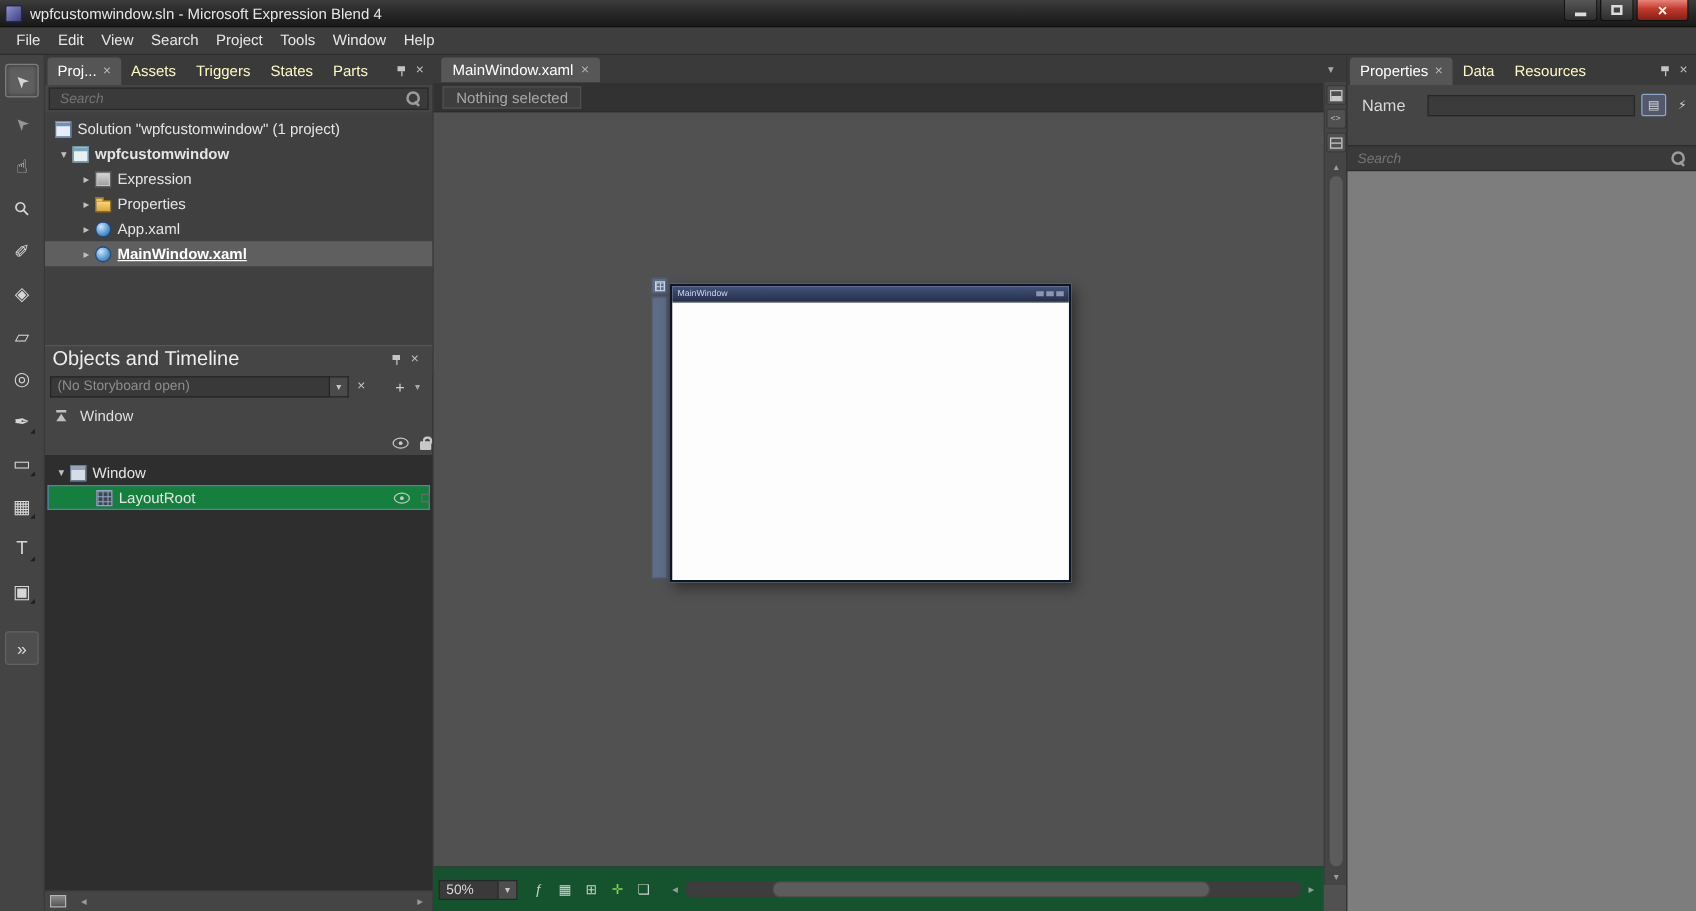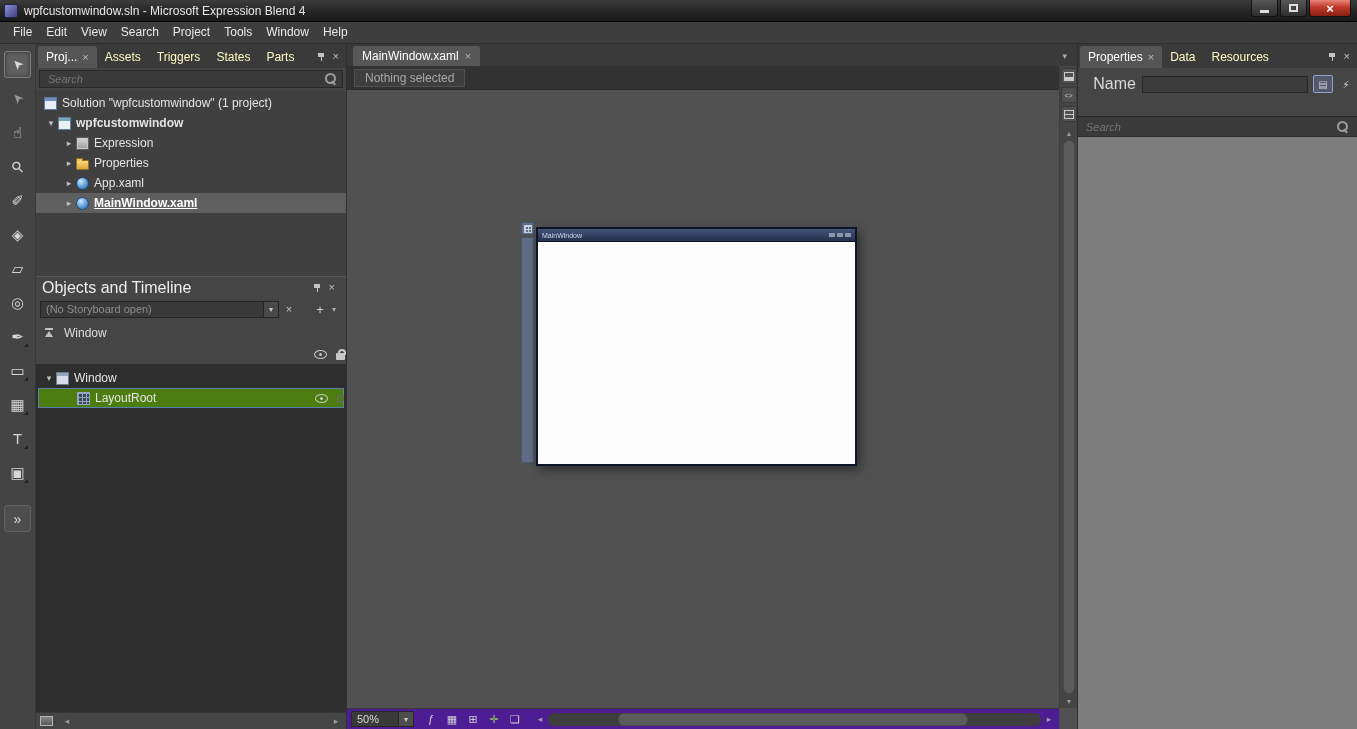--- a/index.html
+++ b/index.html
@@ -120,21 +120,21 @@
   .scope-row{position:absolute;top:276px;left:0;right:0;height:26px;display:flex;align-items:center;padding-left:8px;gap:9px}
   .scope-label{color:#dedede}
   .eyehdr-row{position:absolute;top:302px;left:0;right:0;height:18px}
   .eyehdr-row .eye-glyph{position:absolute;left:278px;top:4px}
   .eyehdr-row .lock-glyph{position:absolute;left:300px;top:7px}
   .obj-tree{position:absolute;top:320px;bottom:17px;left:0;right:0;background:#2e2e2e;padding-top:4px}
   .orow{height:20px;display:flex;align-items:center;color:#e4e4e4;font-size:12px;position:relative;cursor:default}
   .orow .expander{width:14px;flex:none;text-align:center;color:#c0c0c0;font-size:9px}
   .o-root{padding-left:6px}
   .o-child{padding-left:24px}
-  .orow.sel{background:#4d7c0f;border:1px solid #5a7fae;margin:0 2px}
+  .orow.sel{background:#15803d;border:1px solid #5a7fae;margin:0 2px}
   .orow .row-eye{position:absolute;left:276px;top:5px;visibility:hidden}
   .orow .row-lockbox{position:absolute;left:298px;top:6px;width:7px;height:7px;border:1px solid #6a6a6a;visibility:hidden}
   .orow.with-eye .row-eye,.orow.with-eye .row-lockbox{visibility:visible}
   .lp-bottom{position:absolute;bottom:0;left:0;right:0;height:17px;background:#454545;
     border-top:1px solid #383838;display:flex;align-items:center;padding:0 4px}
   .sb-arrow{width:12px;height:12px;color:#9a9a9a;font-size:9px;display:flex;align-items:center;justify-content:center}
   .lp-bottom .spacer{flex:1}
 
   
   .center{position:absolute;left:347px;right:280px;top:0;bottom:0;background:#515151}
@@ -163,39 +163,39 @@
   .dw-client{position:absolute;left:0;right:0;top:12px;bottom:0;background:#fdfdfd;border-top:1px solid #0d1626}
   .ab-rightstrip{position:absolute;top:0;right:0;bottom:0;width:18px;background:#454545;border-left:1px solid #3c3c3c}
   .view-btns{position:absolute;top:2px;left:0;right:0;display:flex;flex-direction:column;align-items:center;gap:3px}
   .view-btn{width:16px;height:16px;display:flex;align-items:center;justify-content:center;color:#c9c9c9;
     background:#505050;border:1px solid #3a3a3a;border-radius:2px;font-size:7px}
   .vsb{position:absolute;top:60px;bottom:0;left:1px;width:16px}
   .vsb-arrow{position:absolute;left:0;width:16px;height:14px;display:flex;align-items:center;justify-content:center;color:#9c9c9c;font-size:8px}
   .vsb-arrow.up{top:0}.vsb-arrow.down{bottom:0}
   .vsb-track{position:absolute;top:14px;bottom:14px;left:2px;width:12px;background:#3d3d3d;border-radius:6px}
   .vsb-thumb{position:absolute;top:0;bottom:0;left:0;right:0;background:#5c5c5c;border-radius:6px;border:1px solid #4a4a4a}
-  .ab-bottombar{position:absolute;bottom:0;left:0;right:18px;height:21px;background:#4c1d95;
+  .ab-bottombar{position:absolute;bottom:0;left:0;right:18px;height:36px;background:#14532d;
     border-top:1px solid #393939;display:flex;align-items:center;padding:0 4px}
   .zoom-combo{display:flex}
   .zoom-value{width:48px;height:16px;background:#3a3a3a;border:1px solid #272727;color:#d8d8d8;
     font-size:11px;display:flex;align-items:center;padding-left:5px}
   .zoom-btn{width:15px;height:16px;background:#4e4e4e;border:1px solid #272727;border-left:none;color:#c9c9c9;
     font-size:8px;display:flex;align-items:center;justify-content:center}
   .bb-toggles{display:flex;gap:3px;margin-left:8px}
   .bb-toggle{width:18px;height:16px;display:flex;align-items:center;justify-content:center;color:#cfcfcf;font-size:11px;border-radius:2px}
   .bb-toggle.green{color:#8fd14f}
   .hsb{flex:1;display:flex;align-items:center;margin-left:10px}
   .hsb-arrow{width:12px;color:#9c9c9c;font-size:9px;text-align:center}
   .hsb-track{flex:1;height:13px;background:#3d3d3d;border-radius:6px;position:relative;margin:0 2px}
   .hsb-thumb{position:absolute;left:70px;width:350px;top:0;bottom:0;background:#5c5c5c;border-radius:6px;border:1px solid #4a4a4a}
 
   
   .right-panel{position:absolute;right:0;top:0;bottom:0;width:280px;background:#454545;border-left:1px solid #2f2f2f}
   .rp-row-name{position:absolute;top:30px;left:0;right:0;height:20px;display:flex;align-items:center}
-  .rp-label{width:58px;text-align:right;color:#d9d9d9;font-size:16px;margin-right:6px;flex:none}
+  .rp-label{width:58px;text-align:center;color:#d9d9d9;font-size:13px;margin-right:6px;flex:none}
   .rp-name-input{width:166px;height:17px;background:#3b3b3b;border:1px solid #272727;color:#ddd;
     font-size:11px;padding:0 4px;outline:none;font-family:inherit}
   .rp-viewbtns{display:flex;gap:3px;margin-left:5px}
   .rp-viewbtn{width:20px;height:18px;display:flex;align-items:center;justify-content:center;color:#cfcfcf;font-size:10px;border-radius:2px}
   .rp-viewbtn.activeview{border:1px solid #8aa6c8;background:#53596b}
   .rp-row-type{position:absolute;top:52px;left:0;right:0;height:18px;display:flex;align-items:center}
   .rp-search{position:absolute;top:72px;left:0;right:0;height:21px;background:#3a3a3a;
     border-top:1px solid #2c2c2c;border-bottom:1px solid #2c2c2c}
   .rp-search .search-input{height:100%;border:none;background:transparent;width:100%}
   .rp-search .search-mag{position:absolute;right:8px;top:4px}

